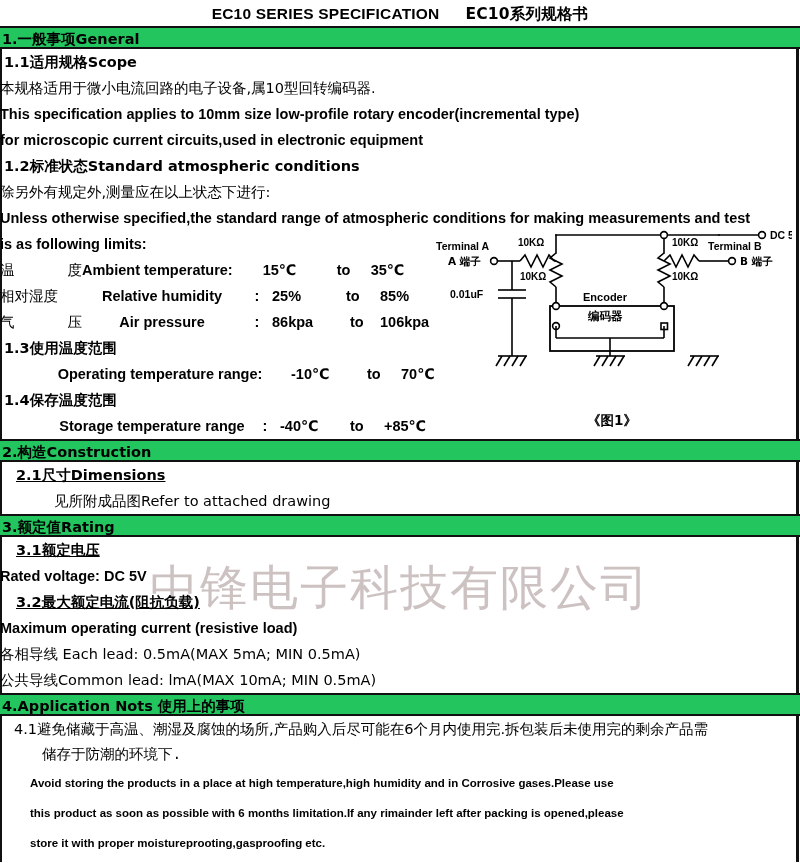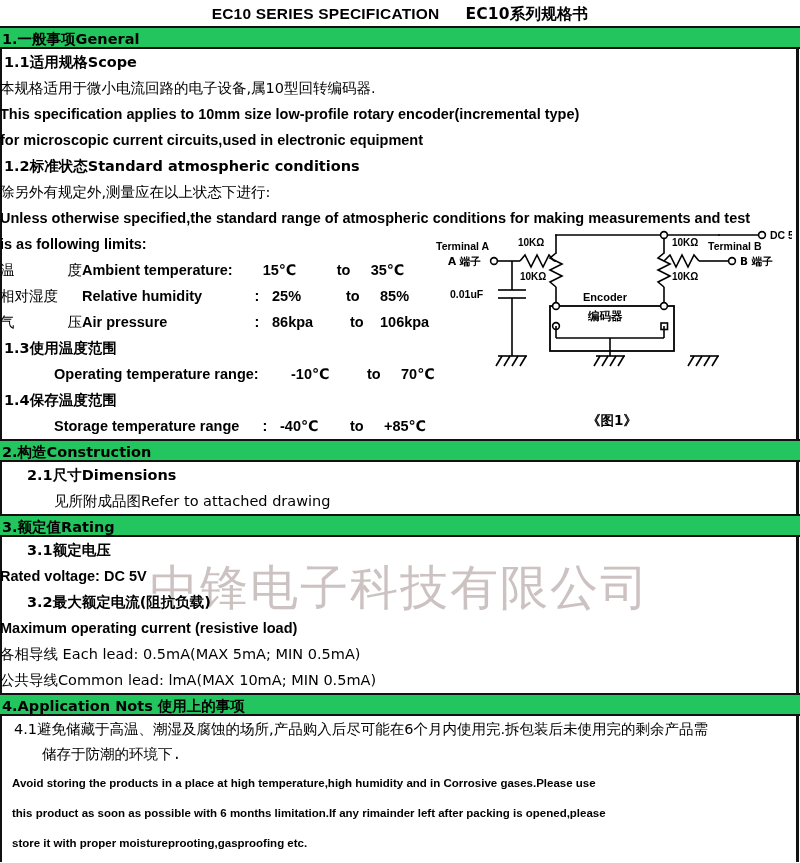--- a/index.html
+++ b/index.html
@@ -103,37 +103,37 @@
   }
   .ln .cn {
     font-family: "DejaVu Sans", sans-serif;
     font-weight: normal;
   }
   .ln .cnb {
     font-family: "DejaVu Sans", sans-serif;
     font-weight: bold;
   }
   .i0  { padding-left: 4px;  }
-  .i1  { padding-left: 27px; }
+  .i1  { padding-left: 16px; text-decoration: underline; }
   .i2  { }
   .i3  { padding-left: 54px; }
 
   
-  .kv .label { display:inline-block; }
+  .kv .label { display:inline-block;text-align:center; }
   .kv .colon { display:inline-block; width: 30px; text-align:center; }
   .kv .v1 { display:inline-block; width: 74px; }
   .kv .to { display:inline-block; width: 34px; }
 
   .small-en {
     font-size: 11.5px;
     font-weight: bold;
     line-height: 30px;
     height: 30px;
     white-space: nowrap;
-    padding-left: 12px;
+    padding-left: 30px;
   }
 
   .para-cn {
     font-size: 14.5px;
     font-family: "DejaVu Sans", sans-serif;
     line-height: 26px;
     white-space: nowrap;
   }
 
   

